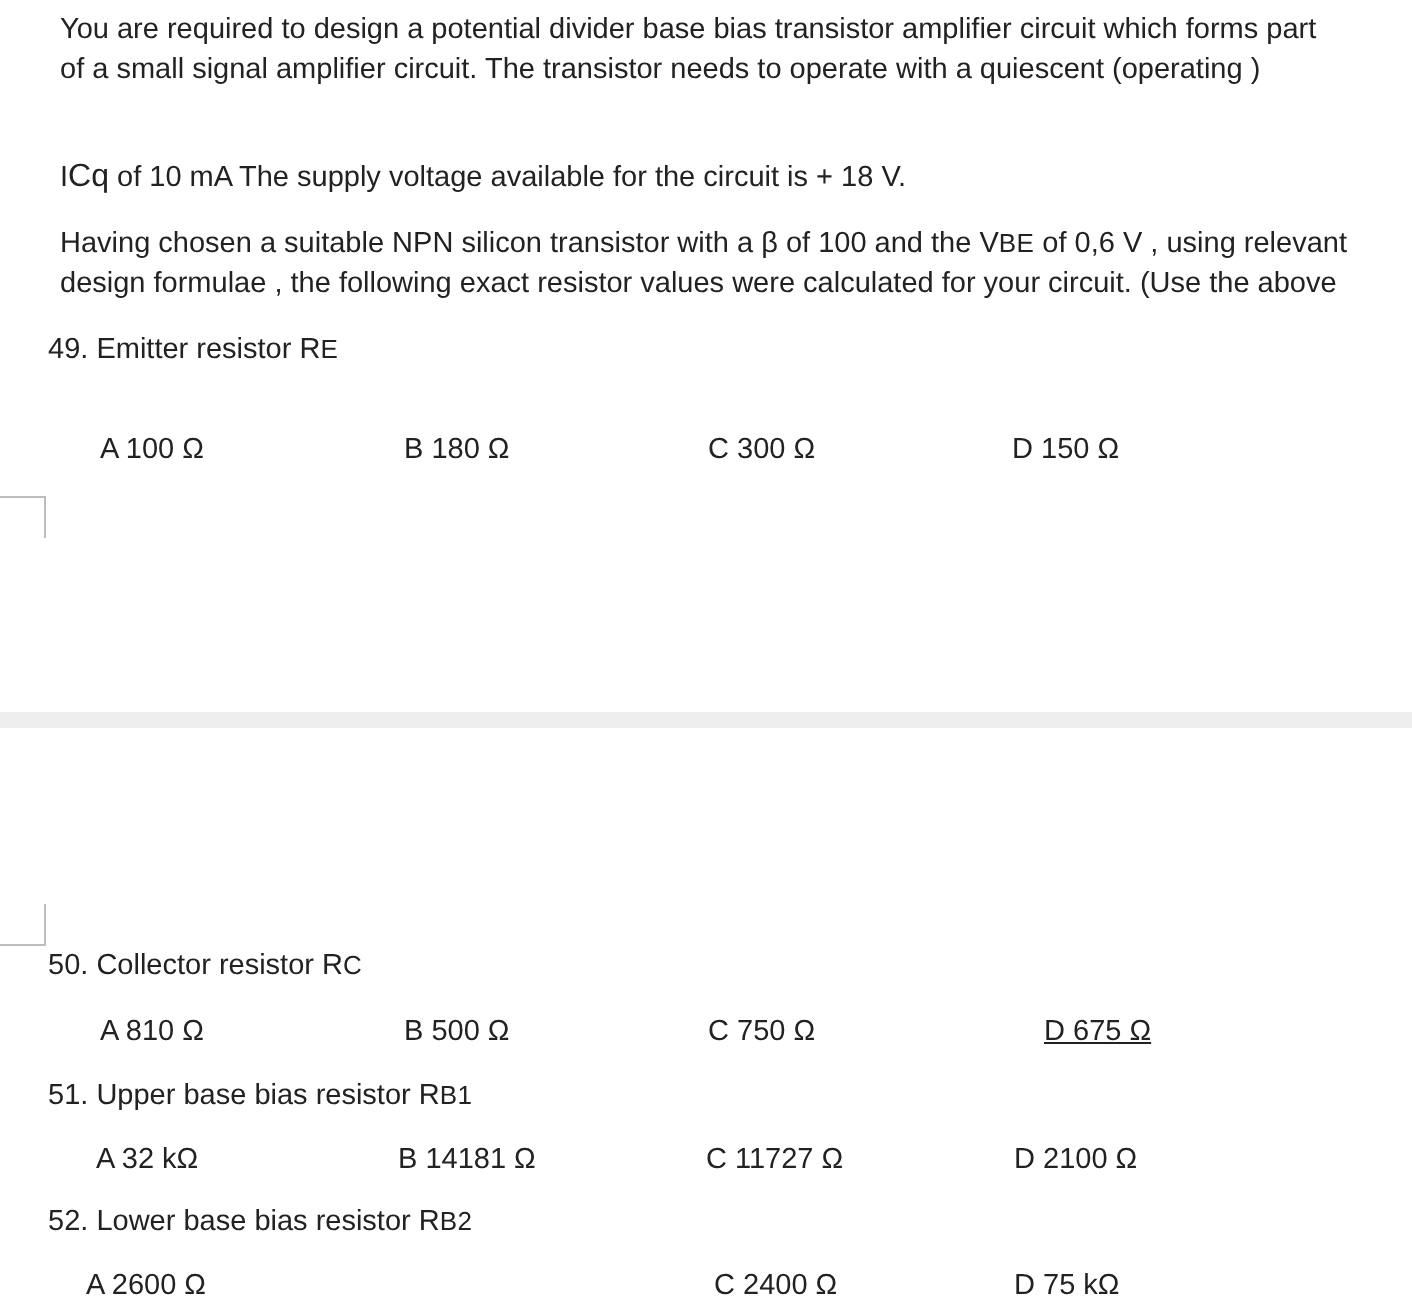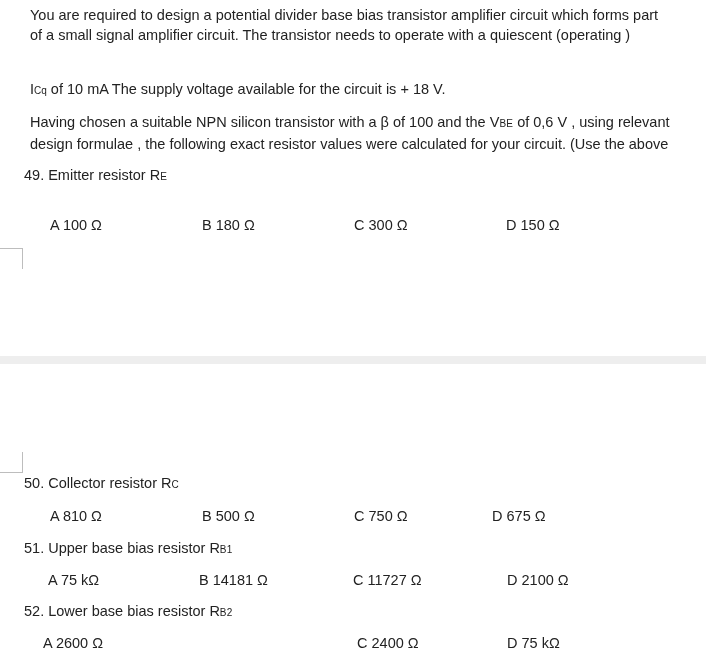--- a/index.html
+++ b/index.html
@@ -4,22 +4,22 @@
 <style>
   html, body { margin: 0; padding: 0; background: #ffffff; }
   body {
     width: 706px; height: 653px; position: relative; overflow: hidden;
     font-family: "Liberation Sans", "DejaVu Sans", sans-serif;
     color: #222222;
     font-size: 14.5px;
   }
   .abs { position: absolute; white-space: nowrap; }
   .para { position: absolute; left: 30px; line-height: 20px; white-space: nowrap; }
-  .sub { font-size: 10px; letter-spacing: 0.2px; margin-top: 32px; }
-  .sub-i { font-size: 10px; }
+  .sub { font-size: 13px; letter-spacing: 0.2px; margin-top: 32px; }
+  .sub-i { font-size: 16px; }
   .corner-top { position: absolute; left: 0; top: 248px; width: 22px; height: 20px;
     border-top: 1px solid #bdbdbd; border-right: 1px solid #bdbdbd; }
   .corner-bottom { position: absolute; left: 0; top: 452px; width: 22px; height: 20px;
     border-bottom: 1px solid #bdbdbd; border-right: 1px solid #bdbdbd; }
   .divider { position: absolute; left: 0; top: 356px; width: 706px; height: 8px; background: #eeeeee; }
   .opt { position: absolute; white-space: nowrap; }
 </style>
 </head>
 <body>
 
@@ -50,26 +50,26 @@
 <div class="corner-top"></div>
 <div class="divider"></div>
 <div class="corner-bottom"></div>
 
 <div class="abs" style="left:24px; top:475px;">
   <span>50.</span><span> Collector resistor R</span><span class="sub">C</span>
 </div>
 <div class="opt" style="left:50px; top:508px;">A  810 Ω</div>
 <div class="opt" style="left:202px; top:508px;text-align:center;">B 500 Ω</div>
 <div class="opt" style="left:354px; top:508px;">C  750 Ω</div>
-<div class="opt" style="left:492px; top:508px;">D  675 Ω</div>
+<div class="opt" style="left:522px; top:508px;text-decoration:underline;">D  675 Ω</div>
 
 <div class="abs" style="left:24px; top:540px;">
   <span>51.</span><span> Upper base bias resistor R</span><span class="sub">B1</span>
 </div>
-<div class="opt" style="left:48px; top:572px;">A  75 kΩ</div>
+<div class="opt" style="left:48px; top:572px;">A  32 kΩ</div>
 <div class="opt" style="left:199px; top:572px;">B 14181 Ω</div>
 <div class="opt" style="left:353px; top:572px;">C  11727 Ω</div>
 <div class="opt" style="left:507px; top:572px;">D  2100 Ω</div>
 
 <div class="abs" style="left:24px; top:603px;">
   <span>52.</span><span> Lower base bias resistor R</span><span class="sub">B2</span>
 </div>
 <div class="opt" style="left:43px; top:635px;">A  2600 Ω</div>
 <div class="opt" style="left:200px; top:654px;font-weight:bold;">B 11727 Ω</div>
 <div class="opt" style="left:357px; top:635px;">C  2400 Ω</div>

